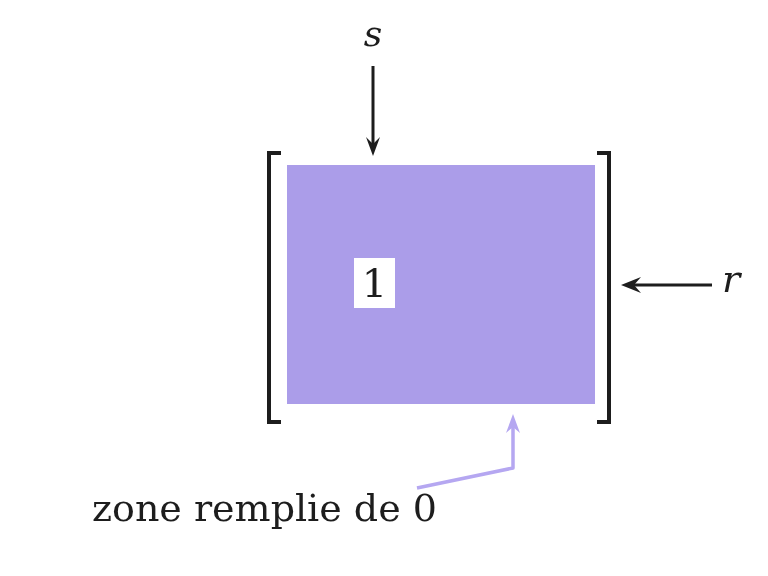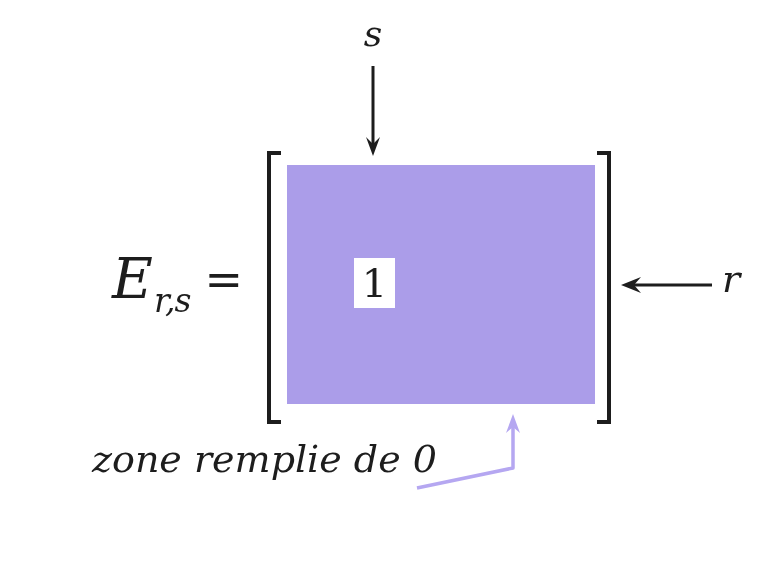--- a/index.html
+++ b/index.html
@@ -96,43 +96,39 @@
   svg.arrow { position: absolute; overflow: visible; }
   .stroke-ink    { stroke: var(--ink); fill: none; }
   .fill-ink      { fill: var(--ink); stroke: none; }
   .stroke-accent { stroke: var(--annotation-arrow); fill: none; }
   .fill-accent   { fill: var(--annotation-arrow); stroke: none; }
 
   
   .annotation {
     position: absolute;
     left: 92px;
-    top: 440px;
+    top: 489px;
     font-size: 38px;
     line-height: 1;
     color: var(--ink);
     white-space: nowrap;
-    font-style: italic;
   }
 </style>
 </head>
 <body>
 
 <div class="canvas">
 
   <span class="index-label s">s</span>
 
   <svg class="arrow" style="left:358px; top:64px;" width="30" height="94" viewBox="0 0 30 94" aria-hidden="true">
     <line class="stroke-ink" x1="15" y1="2" x2="15" y2="82" stroke-width="3"></line>
     <polygon class="fill-ink" points="15,92 8,73 15,80 22,73"></polygon>
   </svg>
 
-  <div class="equation">
-    <span class="base">E</span><sub class="subscript">r,s</sub><span class="equals">=</span>
-  </div>
 
   <div class="bracket left"></div>
   <div class="bracket right"></div>
 
   <div class="zero-zone"></div>
   <div class="one-cell">1</div>
 
   <svg class="arrow" style="left:618px; top:272px;" width="96" height="26" viewBox="0 0 96 26" aria-hidden="true">
     <line class="stroke-ink" x1="94" y1="13" x2="13" y2="13" stroke-width="3"></line>
     <polygon class="fill-ink" points="3,13 23,5 16,13 23,21"></polygon>

